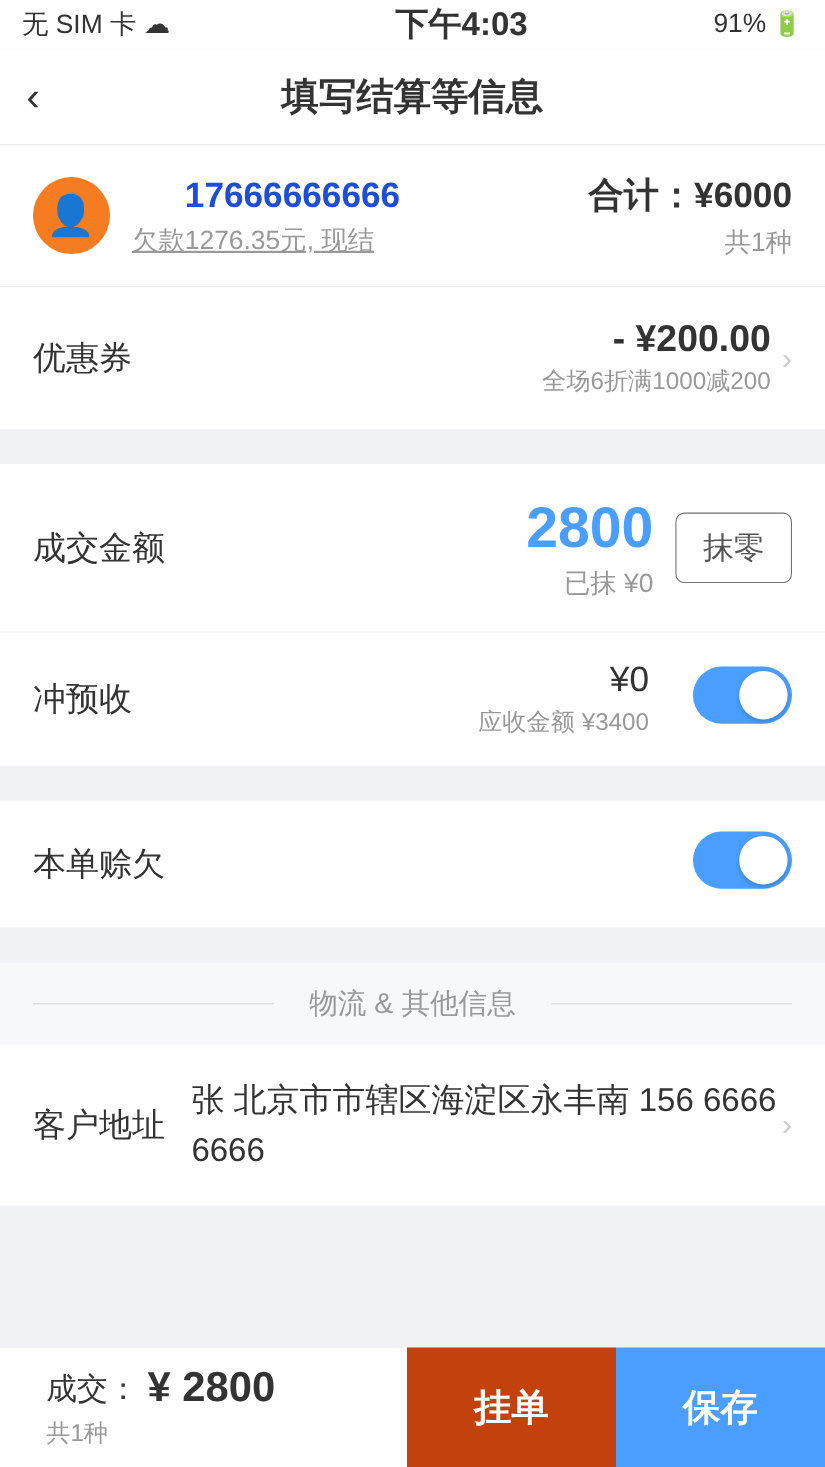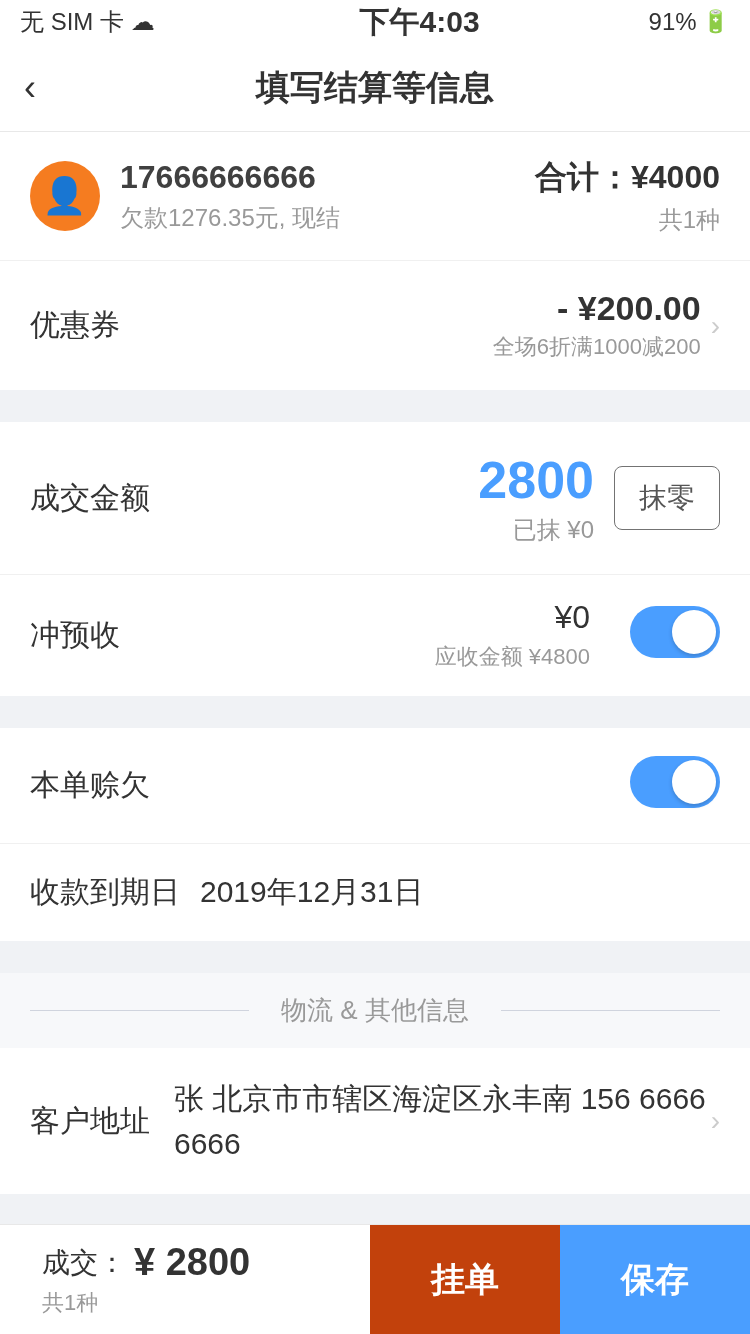--- a/index.html
+++ b/index.html
@@ -67,22 +67,22 @@
     .customer-left { display: flex; align-items: center; gap: 20px; }
     .avatar {
       width: 70px;
       height: 70px;
       border-radius: 50%;
       background: #f57c20;
       display: flex; align-items: center; justify-content: center;
     }
     .avatar-icon { font-size: 36px; color: #fff; }
     .customer-info {}
-    .customer-phone { font-size: 32px; font-weight: 600; color: #404040; }
-    .customer-sub { font-size: 24px; color: #999; margin-top: 6px; }
+    .customer-phone { font-size: 32px; font-weight: 600; color: #1d4ed8; margin-left: 48px; }
+    .customer-sub { font-size: 24px; color: #999; margin-top: 6px; text-decoration: underline; }
     .customer-right { text-align: right; }
     .total-amount { font-size: 32px; font-weight: 600; color: #333; }
     .total-count { font-size: 24px; color: #999; margin-top: 4px; }
 
     
     .coupon-row {
       display: flex;
       align-items: center;
       justify-content: space-between;
       padding: 28px 30px;
@@ -268,21 +268,21 @@
       <div class="customer-left">
         <div class="avatar">
           <span class="avatar-icon">👤</span>
         </div>
         <div class="customer-info">
           <div class="customer-phone">17666666666</div>
           <div class="customer-sub">欠款1276.35元, 现结</div>
         </div>
       </div>
       <div class="customer-right">
-        <div class="total-amount">合计：¥4000</div>
+        <div class="total-amount">合计：¥6000</div>
         <div class="total-count">共1种</div>
       </div>
     </div>
 
     <div class="coupon-row">
       <span class="coupon-label">优惠券</span>
       <div class="coupon-right">
         <div class="coupon-value">
           <span class="coupon-discount">- ¥200.00</span>
           <span class="coupon-desc">全场6折满1000减200</span>
@@ -304,21 +304,21 @@
         </div>
         <button class="round-btn">抹零</button>
       </div>
     </div>
 
     <div class="prepaid-row">
       <span class="prepaid-label">冲预收</span>
       <div style="display:flex;align-items:center;gap:20px;">
         <div class="prepaid-right">
           <span class="prepaid-amount">¥0</span>
-          <span class="prepaid-sub">应收金额 ¥4800</span>
+          <span class="prepaid-sub">应收金额 ¥3400</span>
         </div>
         <div class="toggle-container">
           <div class="toggle">
             <div class="toggle-knob"></div>
           </div>
         </div>
       </div>
     </div>
   </div>
 
@@ -327,24 +327,20 @@
   <div class="card">
     <div class="debt-row">
       <span class="debt-label">本单赊欠</span>
       <div class="toggle-container">
         <div class="toggle">
           <div class="toggle-knob"></div>
         </div>
       </div>
     </div>
 
-    <div class="due-row">
-      <span class="due-label">收款到期日</span>
-      <span class="due-date">2019年12月31日</span>
-    </div>
   </div>
 
   <div class="separator"></div>
 
   <div class="logistics-header">
     <div class="logistics-line"></div>
     <span class="logistics-title">物流 &amp; 其他信息</span>
     <div class="logistics-line"></div>
   </div>
 

